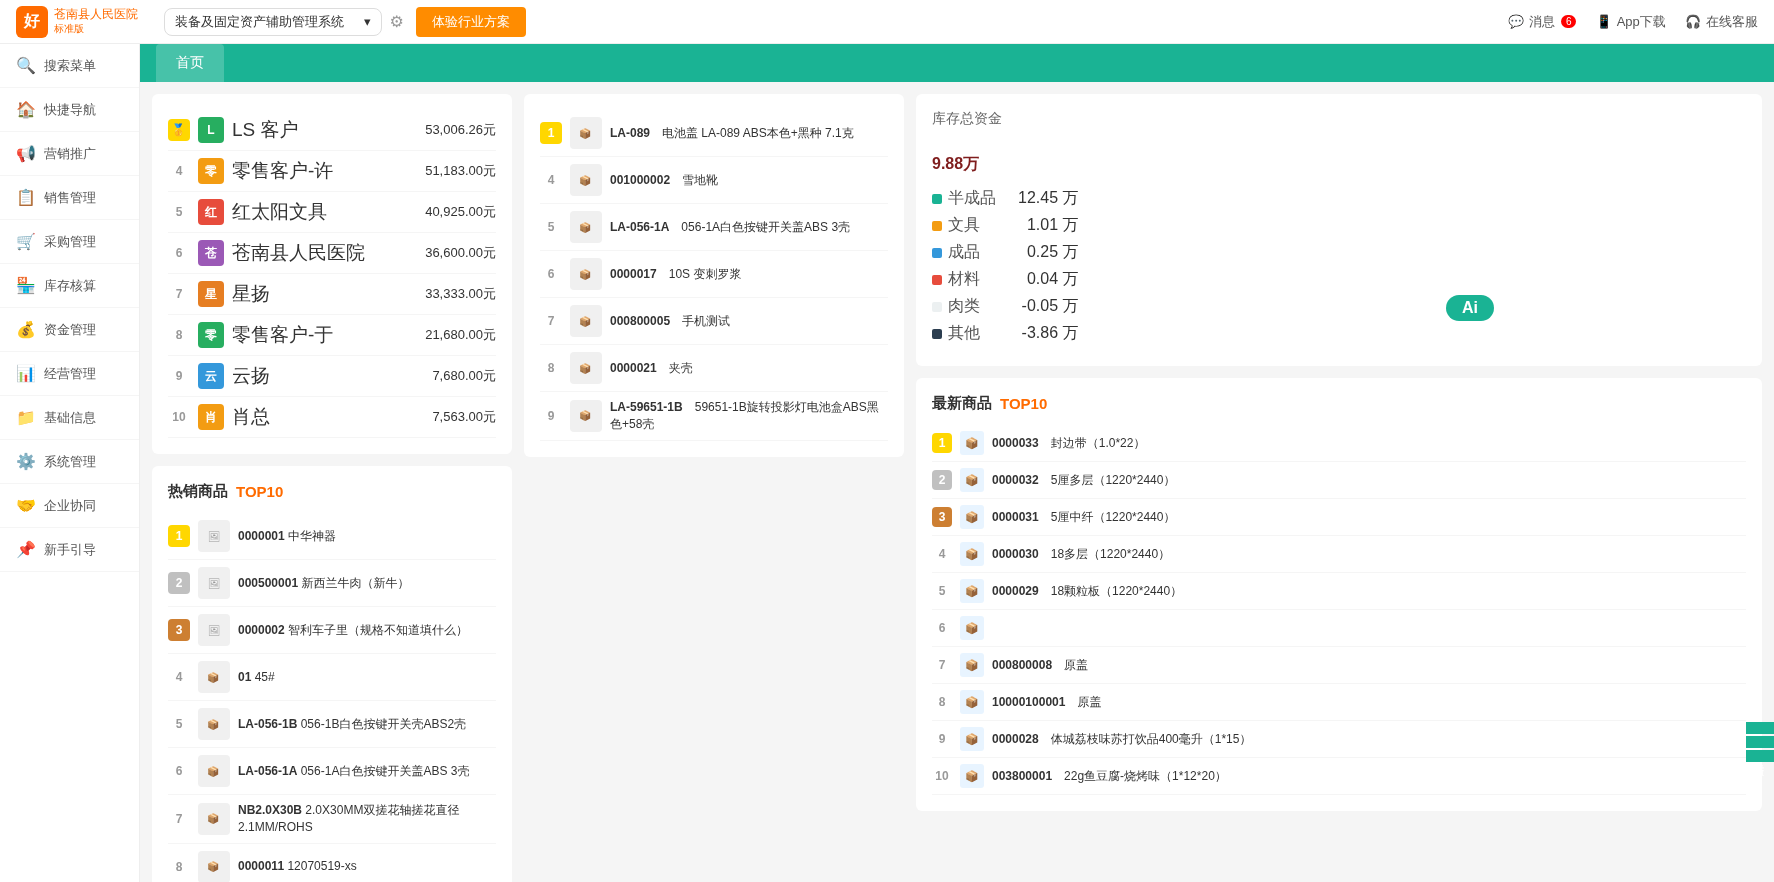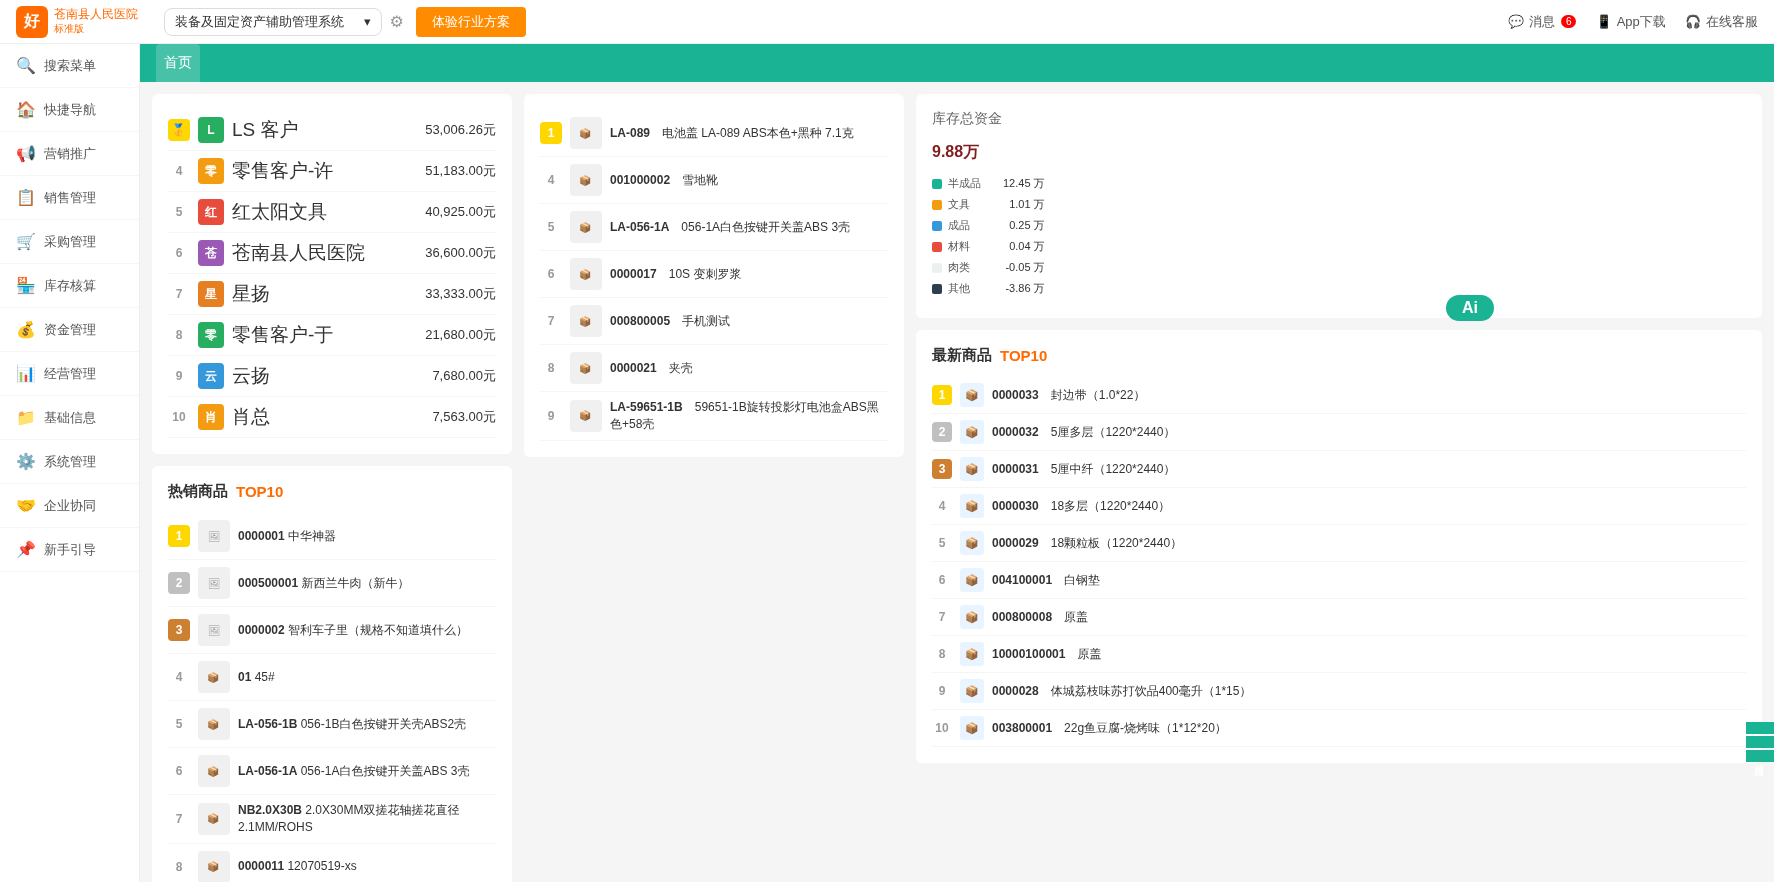--- a/index.html
+++ b/index.html
@@ -115,21 +115,21 @@
       margin-left: 140px;
       margin-top: 44px;
     }
     .nav-tabs {
       background: #1ab394;
       padding: 0 16px;
       display: flex;
       align-items: center;
     }
     .nav-tab {
-      padding: 10px 8px;
+      padding: 10px 20px;
       color: white;
       font-size: 14px;
       cursor: pointer;
       font-weight: 500;
     }
     .nav-tab.active {
       background: rgba(255,255,255,0.2);
       border-radius: 4px 4px 0 0;
     }
 
@@ -235,21 +235,21 @@
     
     .inventory-card {
       background: #fff;
       border-radius: 6px;
       padding: 16px;
       margin-bottom: 12px;
     }
     .inventory-title {
       font-size: 14px;
       color: #666;
-      margin-bottom: 4px;
+      margin-bottom: 16px;
     }
     .inventory-amount {
       font-size: 28px;
       font-weight: bold;
       color: #7f1d1d;
     }
     .inventory-amount span { font-size: 16px; }
 
     
     .chart-area {
@@ -257,21 +257,21 @@
       align-items: center;
       gap: 20px;
       margin-top: 12px;
     }
     .donut-container {
       position: relative;
       width: 120px;
       height: 120px;
       flex-shrink: 0;
     }
-    .legend-list { list-style: none; font-size: 11px; }
+    .legend-list { list-style: none; font-size: 16px; }
     .legend-item {
       display: flex;
       align-items: center;
       gap: 6px;
       margin-bottom: 6px;
       justify-content: space-between;
     }
     .legend-dot {
       width: 10px;
       height: 10px;
@@ -661,21 +661,20 @@
     <span class="lp-name"><b>0000030</b>　18多层（1220*2440）</span>
   </div>
             <div class="latest-product-item">
     <div style="width:20px;height:20px;display:flex;align-items:center;justify-content:center;font-size:12px;font-weight:bold;color:#999;">5</div>
     <div class="lp-icon">📦</div>
     <span class="lp-name"><b>0000029</b>　18颗粒板（1220*2440）</span>
   </div>
             <div class="latest-product-item">
     <div style="width:20px;height:20px;display:flex;align-items:center;justify-content:center;font-size:12px;font-weight:bold;color:#999;">6</div>
     <div class="lp-icon">📦</div>
-    <span class="lp-name"><b>004100001</b>　白钢垫</span>
   </div>
             <div class="latest-product-item">
     <div style="width:20px;height:20px;display:flex;align-items:center;justify-content:center;font-size:12px;font-weight:bold;color:#999;">7</div>
     <div class="lp-icon">📦</div>
     <span class="lp-name"><b>000800008</b>　原盖</span>
   </div>
             <div class="latest-product-item">
     <div style="width:20px;height:20px;display:flex;align-items:center;justify-content:center;font-size:12px;font-weight:bold;color:#999;">8</div>
     <div class="lp-icon">📦</div>
     <span class="lp-name"><b>10000100001</b>　原盖</span>

